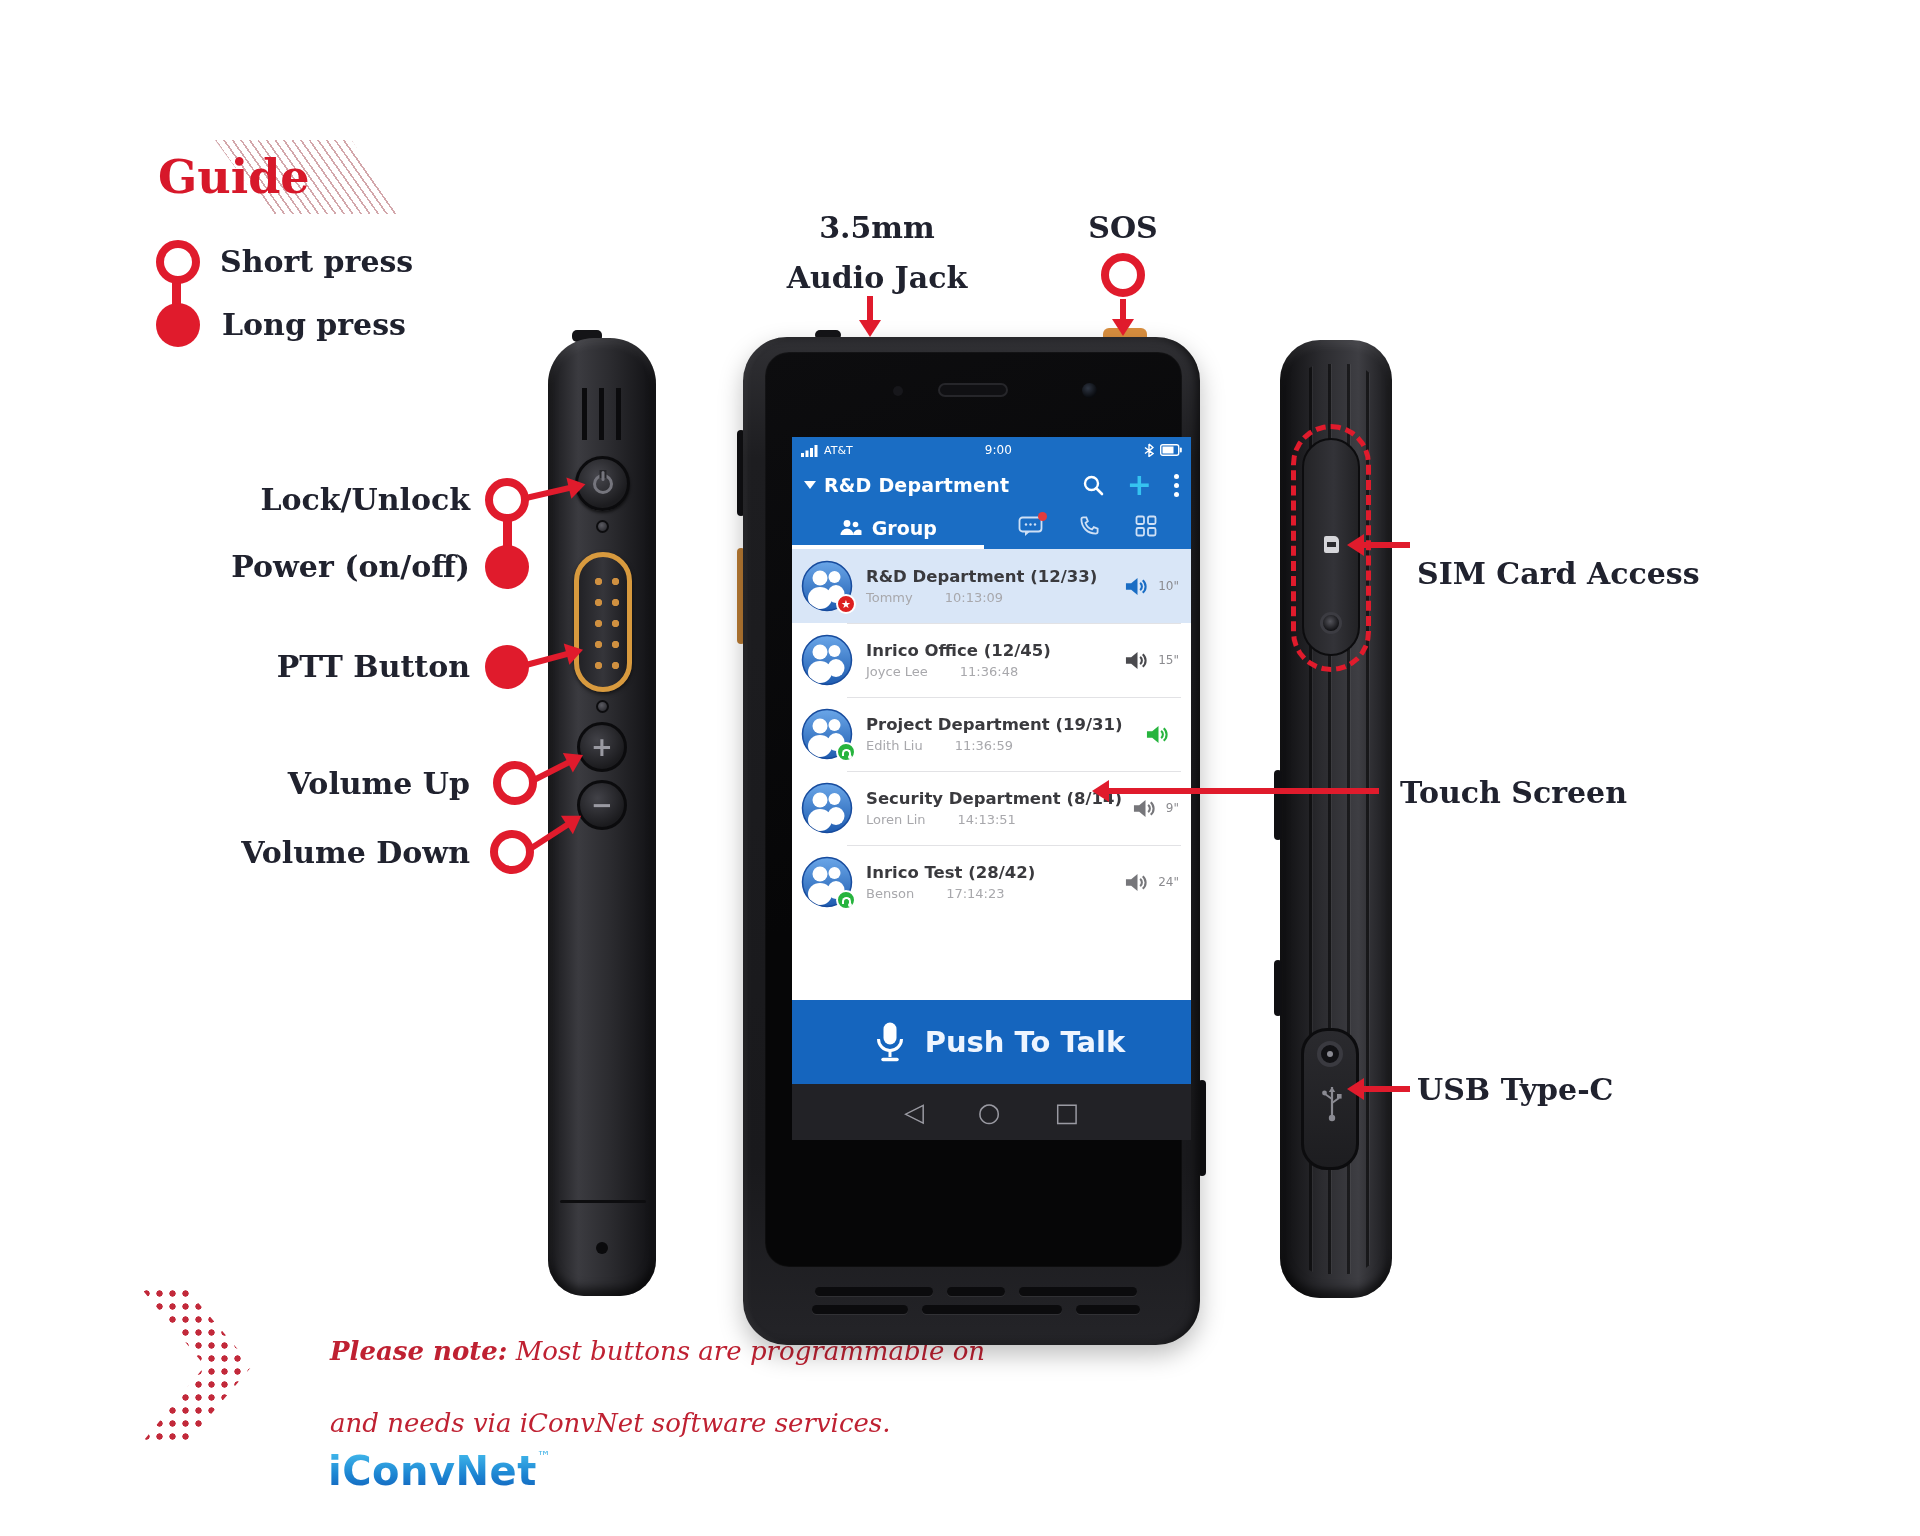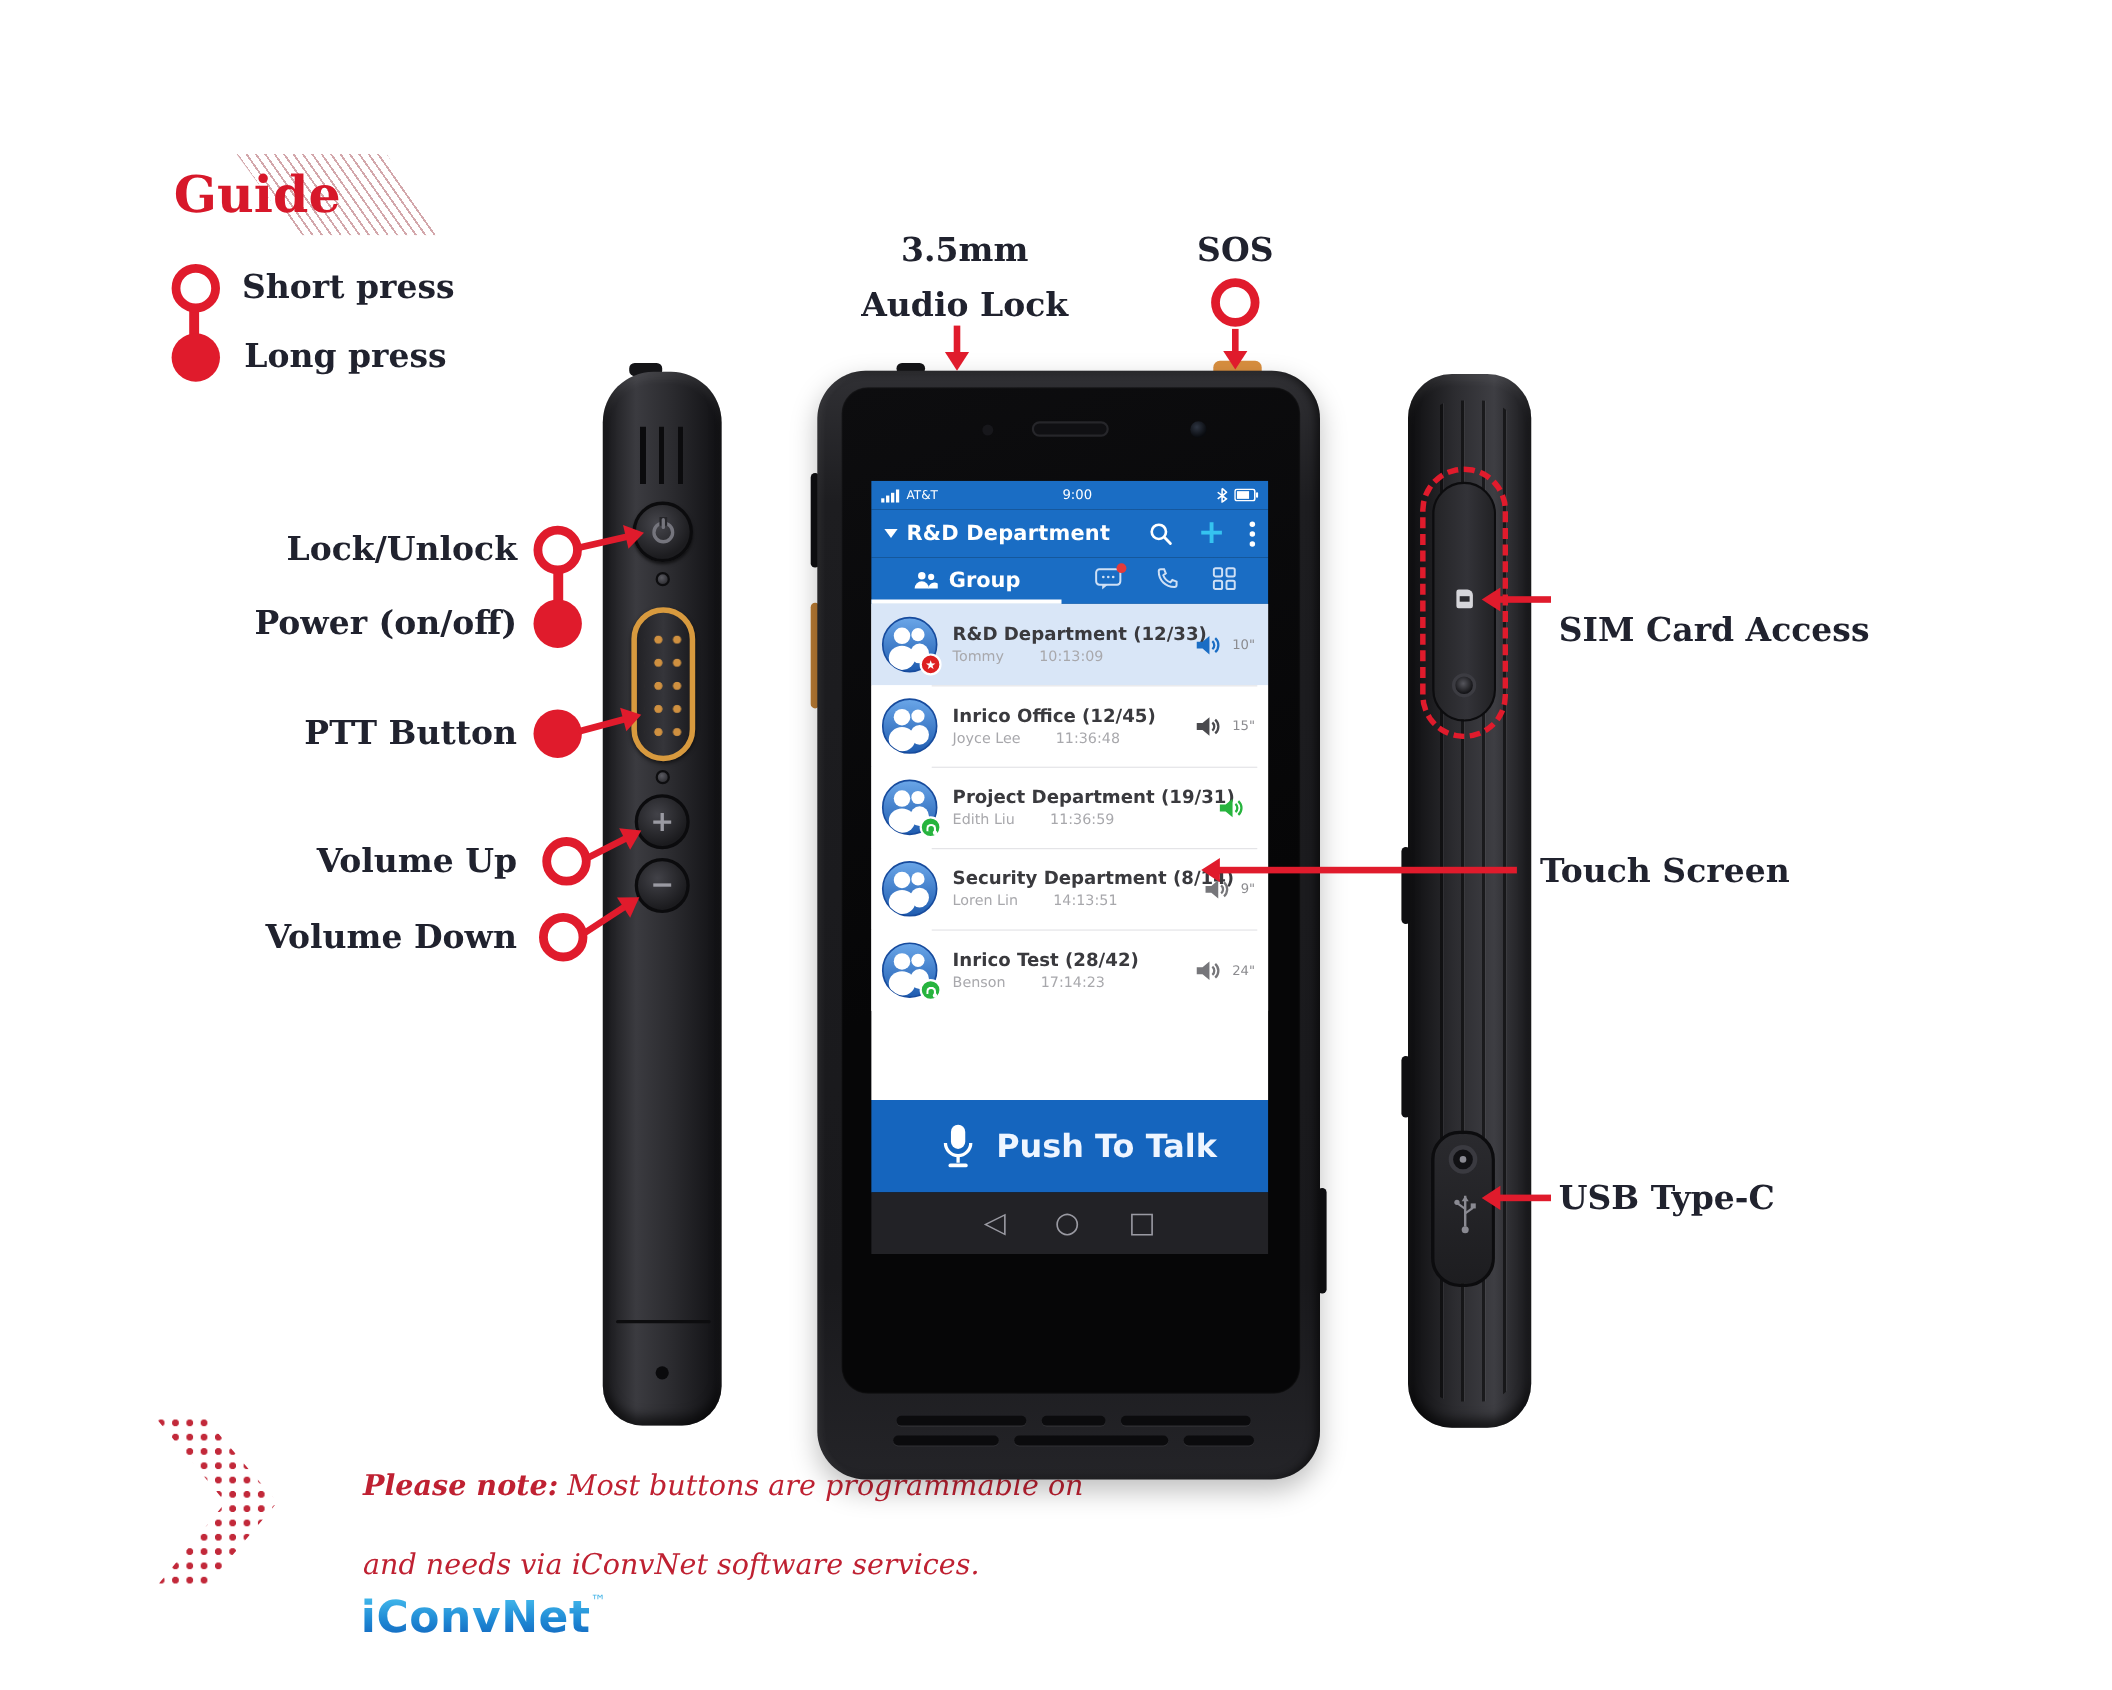--- a/index.html
+++ b/index.html
@@ -115,21 +115,21 @@
   .phone-glass { left:765px; top:352px; width:417px; height:915px; border-radius:24px;
     background:linear-gradient(160deg,#0d0d0f, #060607 55%); z-index:3;
     box-shadow:inset 0 0 2px rgba(255,255,255,.12); }
   .earpiece { left:938px; top:383px; width:70px; height:14px; border-radius:8px; background:#101013;
     border:2px solid #26262a; z-index:4; }
   .cam-dot { left:1082px; top:383px; width:15px; height:15px; border-radius:50%;
     background:radial-gradient(circle at 40% 35%, #2e3542, #090b0f 70%); z-index:4; }
   .sensor-dot { left:893px; top:386px; width:10px; height:10px; border-radius:50%; background:#17171b; z-index:4; }
 
   .screen {
-    left:792px; top:437px; width:361px; height:703px; z-index:5;
+    left:792px; top:437px; width:399px; height:703px; z-index:5;
     display:flex; flex-direction:column; font-family:"DejaVu Sans", sans-serif; overflow:hidden;
   }
   .statusbar { height:26px; background:#1a6dc4; color:#fff; display:flex; align-items:center;
     padding:0 9px; font-size:11px; }
   .sb-left { display:flex; align-items:center; gap:6px; }
   .sb-time { flex:1; text-align:center; font-size:12px; }
   .sb-right { display:flex; align-items:center; gap:6px; }
   .appbar { height:44px; background:#1a6dc4; color:#fff; display:flex; align-items:center; padding:0 12px; }
   .caret-down { width:0; height:0; border-left:6px solid transparent; border-right:6px solid transparent;
     border-top:8px solid #ffffff; margin-right:8px; }
@@ -212,21 +212,21 @@
   <div class="abs dot-filled" style="left:485px; top:645px;"></div>
   <div class="abs dot-open" style="left:493px; top:761px;"></div>
   <div class="abs dot-open" style="left:490px; top:830px;"></div>
 
   <div class="arrow head-r" style="left:526px; top:495px; width:46px; transform:rotate(-13deg);"></div>
   <div class="arrow head-r" style="left:526px; top:662px; width:44px; transform:rotate(-15deg);"></div>
   <div class="arrow head-r" style="left:534px; top:777px; width:40px; transform:rotate(-27deg);"></div>
   <div class="arrow head-r" style="left:530px; top:846px; width:46px; transform:rotate(-33deg);"></div>
 
   <div class="abs lbl" style="left:777px; top:210px; width:200px; text-align:center;">3.5mm</div>
-  <div class="abs lbl" style="left:777px; top:260px; width:200px; text-align:center;">Audio Lock</div>
+  <div class="abs lbl" style="left:777px; top:260px; width:200px; text-align:center;">Audio Jack</div>
   <div class="varrow head-d" style="left:867px; top:296px; height:26px;"></div>
 
   <div class="abs lbl" style="left:1063px; top:210px; width:120px; text-align:center;">SOS</div>
   <div class="abs dot-open" style="left:1101px; top:253px;"></div>
   <div class="varrow head-d" style="left:1120px; top:299px; height:22px;"></div>
 
   <div class="abs lbl" style="left:1417px; top:528px;margin-top:28px;">SIM Card Access</div>
   <div class="arrow head-l" style="left:1362px; top:542px; width:48px;"></div>
 
   <div class="abs lbl" style="left:1400px; top:775px;">Touch Screen</div>

